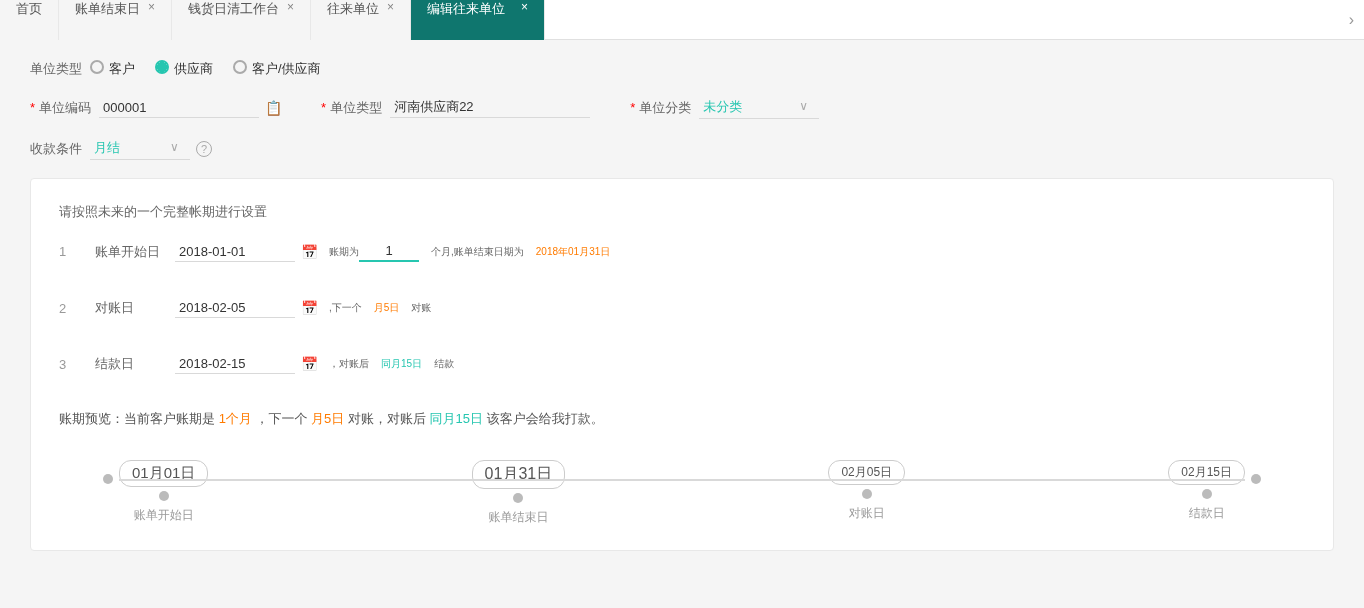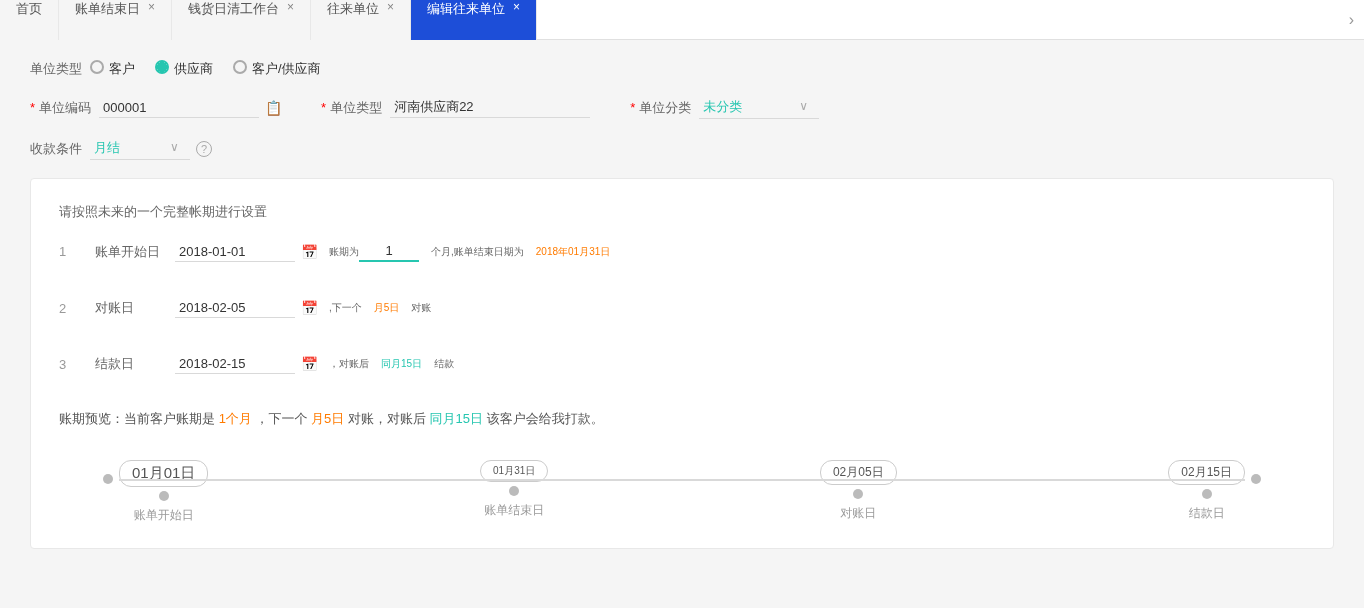--- a/index.html
+++ b/index.html
@@ -20,22 +20,23 @@
       padding: 0 16px;
       height: 40px;
       cursor: pointer;
       font-size: 13px;
       color: #555;
       border-right: 1px solid #e8e8e8;
       white-space: nowrap;
       background: #f5f5f5;
     }
     .tab-item.active {
-      background: #1d4ed8;
+      background: #0f766e;
       color: #fff;
+      gap: 8px;
     }
     .tab-item .close-btn {
       margin-left: 8px;
       font-size: 12px;
       color: inherit;
       opacity: 0.7;
     }
     .tab-item.active .close-btn { color: #fff; opacity: 1; }
     .tab-expand {
       margin-left: auto;
@@ -353,21 +354,21 @@
 
       <div style="display:flex; justify-content:space-between; padding:0 40px;">
 
         <div style="display:flex;flex-direction:column;align-items:center;">
           <div style="background:#fff;border:1px solid #ccc;border-radius:12px;padding:3px 12px;font-size:15px;color:#555;margin-bottom:4px;">01月01日</div>
           <div style="width:10px;height:10px;border-radius:50%;background:#bbb;z-index:1;"></div>
           <div style="font-size:12px;color:#999;margin-top:6px;">账单开始日</div>
         </div>
 
         <div style="display:flex;flex-direction:column;align-items:center;">
-          <div style="background:#fff;border:1px solid #ccc;border-radius:12px;padding:3px 12px;font-size:10px;color:#555;margin-bottom:4px;">01月31日</div>
+          <div style="background:#fff;border:1px solid #ccc;border-radius:12px;padding:3px 12px;font-size:16px;color:#555;margin-bottom:4px;">01月31日</div>
           <div style="width:10px;height:10px;border-radius:50%;background:#bbb;z-index:1;"></div>
           <div style="font-size:12px;color:#999;margin-top:6px;">账单结束日</div>
         </div>
 
         <div style="display:flex;flex-direction:column;align-items:center;">
           <div style="background:#fff;border:1px solid #ccc;border-radius:12px;padding:3px 12px;font-size:12px;color:#555;margin-bottom:4px;">02月05日</div>
           <div style="width:10px;height:10px;border-radius:50%;background:#bbb;z-index:1;"></div>
           <div style="font-size:12px;color:#999;margin-top:6px;">对账日</div>
         </div>
 

